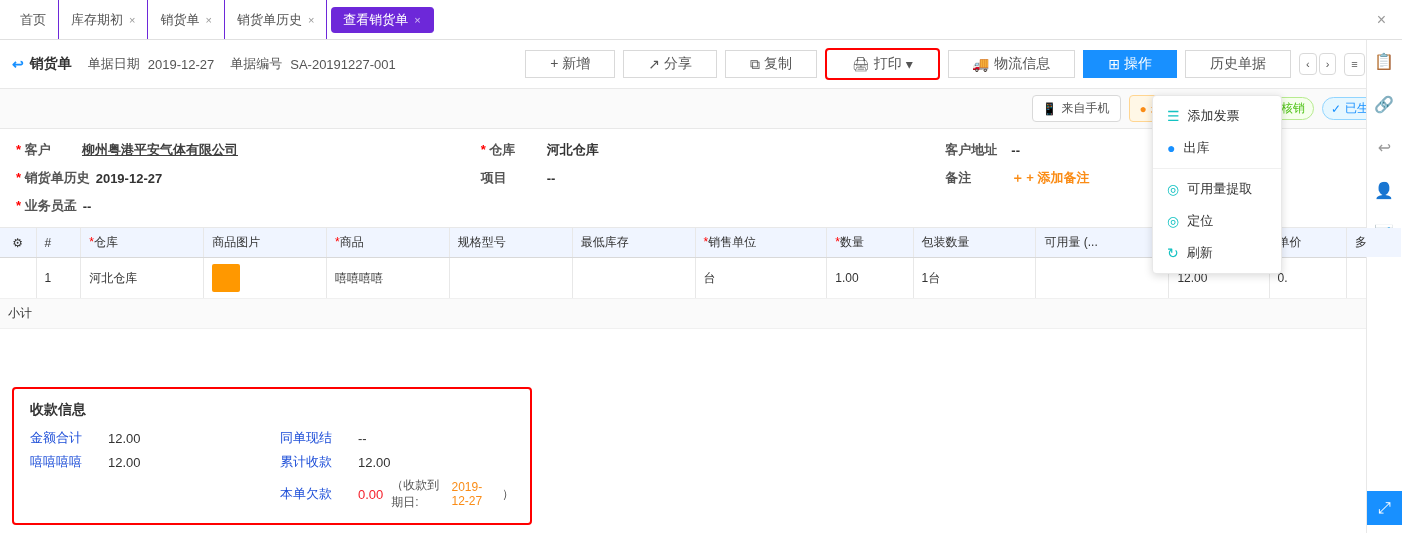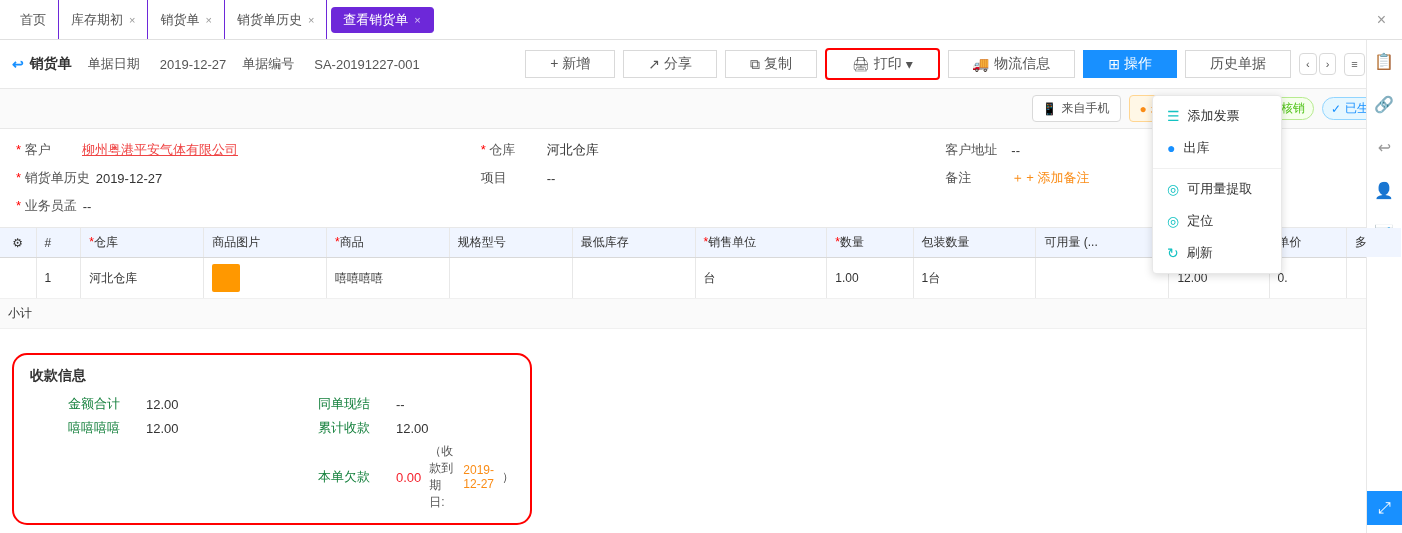--- a/index.html
+++ b/index.html
@@ -23,21 +23,21 @@
     .main-content { background: #fff; height: calc(533px - 40px); overflow: hidden; display: flex; flex-direction: column; }
 
     
     .doc-header {
       display: flex; align-items: center; padding: 8px 12px; border-bottom: 1px solid #e8e8e8;
       background: #fff; gap: 16px;
     }
     .doc-title { display: flex; align-items: center; gap: 6px; font-weight: bold; color: #333; font-size: 14px; }
     .doc-title .icon { color: #1890ff; }
     .doc-meta { display: flex; align-items: center; gap: 16px; font-size: 13px; color: #555; }
-    .doc-meta span { display: flex; align-items: center; gap: 16px; }
+    .doc-meta span { display: flex; align-items: center; gap: 4px; }
     .doc-actions { margin-left: auto; display: flex; align-items: center; gap: 8px; }
     .action-btn {
       display: flex; align-items: center; gap: 4px; padding: 4px 24px; border: 1px solid #d9d9d9;
       border-radius: 0; cursor: pointer; font-size: 14px; color: #555; background: #fff;
       white-space: nowrap;
     }
     .action-btn.active-tab { background: #1890ff; color: #fff; border-color: #1890ff; }
     .nav-arrows { display: flex; gap: 2px; }
     .nav-arrow { padding: 4px 6px; border: 1px solid #d9d9d9; border-radius: 4px; cursor: pointer; font-size: 11px; color: #555; background: #fff; }
     .view-icons { display: flex; gap: 2px; }
@@ -52,48 +52,48 @@
       display: flex; align-items: center; gap: 4px; padding: 4px 10px; border: 1px solid #d9d9d9;
       border-radius: 4px; cursor: pointer; font-size: 12px; color: #555; background: #fff;
     }
     .toolbar-btn.orange { background: #fff7e6; border-color: #ffd591; color: #fa8c16; }
     .status-badge { display: flex; align-items: center; gap: 4px; padding: 2px 8px; border-radius: 12px; font-size: 12px; }
     .status-badge.green { background: #f6ffed; color: #52c41a; border: 1px solid #b7eb8f; }
     .status-badge.blue { background: #e6f7ff; color: #1890ff; border: 1px solid #91d5ff; }
 
     
     .form-area { padding: 12px 16px; display: grid; grid-template-columns: 1fr 1fr 1fr; gap: 10px 24px; }
-    .form-row { display: flex; align-items: center; gap: 6px; }
+    .form-row { display: flex; align-items: center; gap: 6px; font-weight: bold; }
     .form-label { color: #555; font-size: 13px; white-space: nowrap; min-width: 60px; }
     .form-label.required::before { content: '* '; color: red; }
     .form-value { color: #333; font-size: 13px; }
-    .form-value.link { color: #ef4444; cursor: pointer; text-decoration: underline; }
+    .form-value.link { color: #404040; cursor: pointer; text-decoration: underline; }
 
     
     .table-container { flex: 1; overflow: auto; border-top: 1px solid #e8e8e8; }
     table { width: 100%; border-collapse: collapse; font-size: 12px; }
     thead th {
       background: #f0f5ff; border-bottom: 1px solid #d9d9d9; border-right: 1px solid #e8e8e8;
       padding: 6px 8px; text-align: left; white-space: nowrap; font-weight: 500;
       position: sticky; top: 0; z-index: 1;
     }
     thead th .required { color: red; }
     tbody td { border-bottom: 1px solid #f0f0f0; border-right: 1px solid #e8e8e8; padding: 6px 8px; }
     .subtotal-row td { background: #fafafa; font-weight: 500; }
     .gear-col { width: 36px; text-align: center; }
 
     
     .payment-section {
-      border: 2px solid red; border-radius: 15px; padding: 12px 16px; margin: 8px 12px;
+      border: 2px solid red; border-radius: 4px; padding: 12px 16px; margin: 8px 12px;
       background: #fff; max-width: 520px;
     }
     .payment-title { font-weight: bold; font-size: 14px; margin-bottom: 10px; }
     .payment-grid { display: grid; grid-template-columns: 1fr 1fr; gap: 6px 16px; }
     .payment-row { display: flex; align-items: center; gap: 8px; font-size: 13px; }
-    .payment-row .p-label { color: #15803d; min-width: 70px; margin-left: 38px; }
+    .payment-row .p-label { color: #1d4ed8; min-width: 70px; }
     .payment-row .p-value { color: #333; }
     .payment-row .p-value.red { color: #f5222d; }
     .payment-row .p-value.orange { color: #fa8c16; }
 
     
     .right-sidebar {
       position: absolute; right: 0; top: 40px; width: 36px; background: #fff;
       border-left: 1px solid #e8e8e8; display: flex; flex-direction: column; align-items: center;
       padding: 8px 0; gap: 16px; height: calc(533px - 40px);
     }

